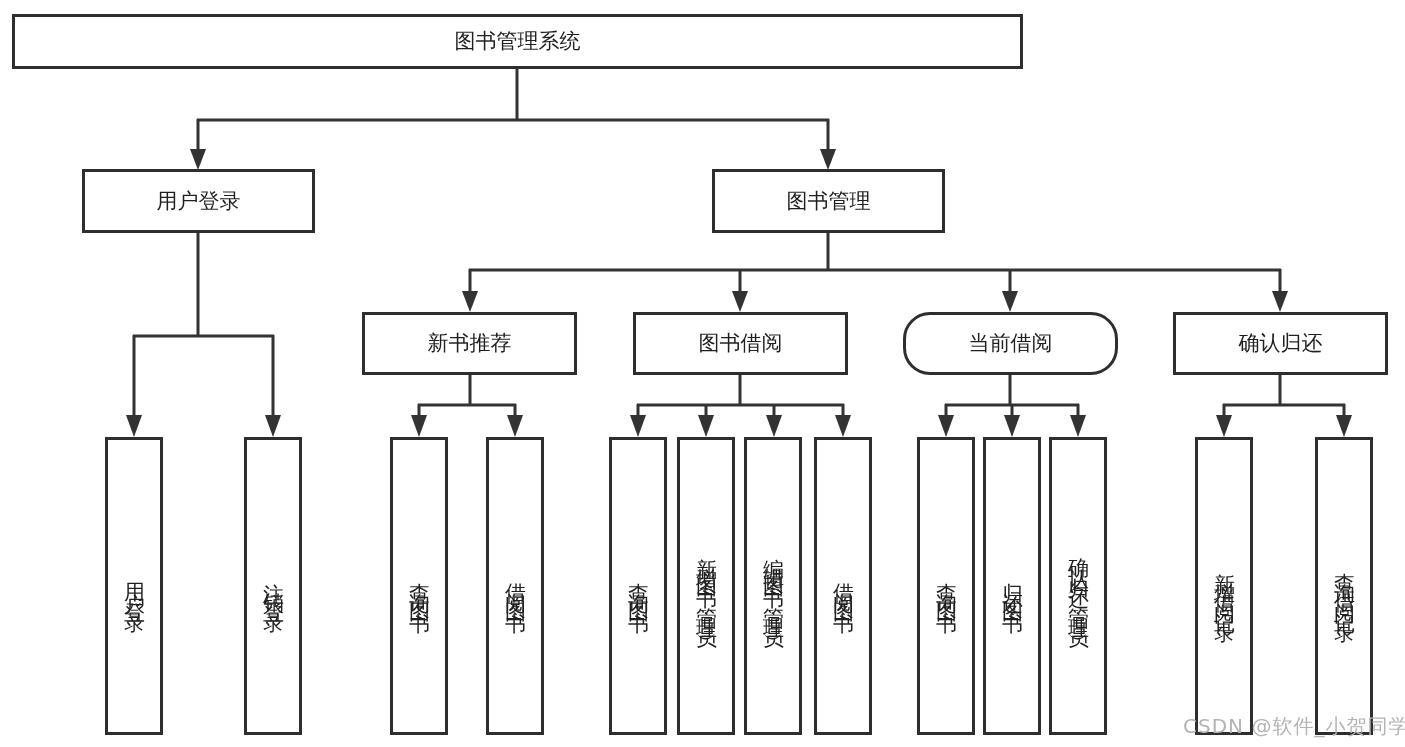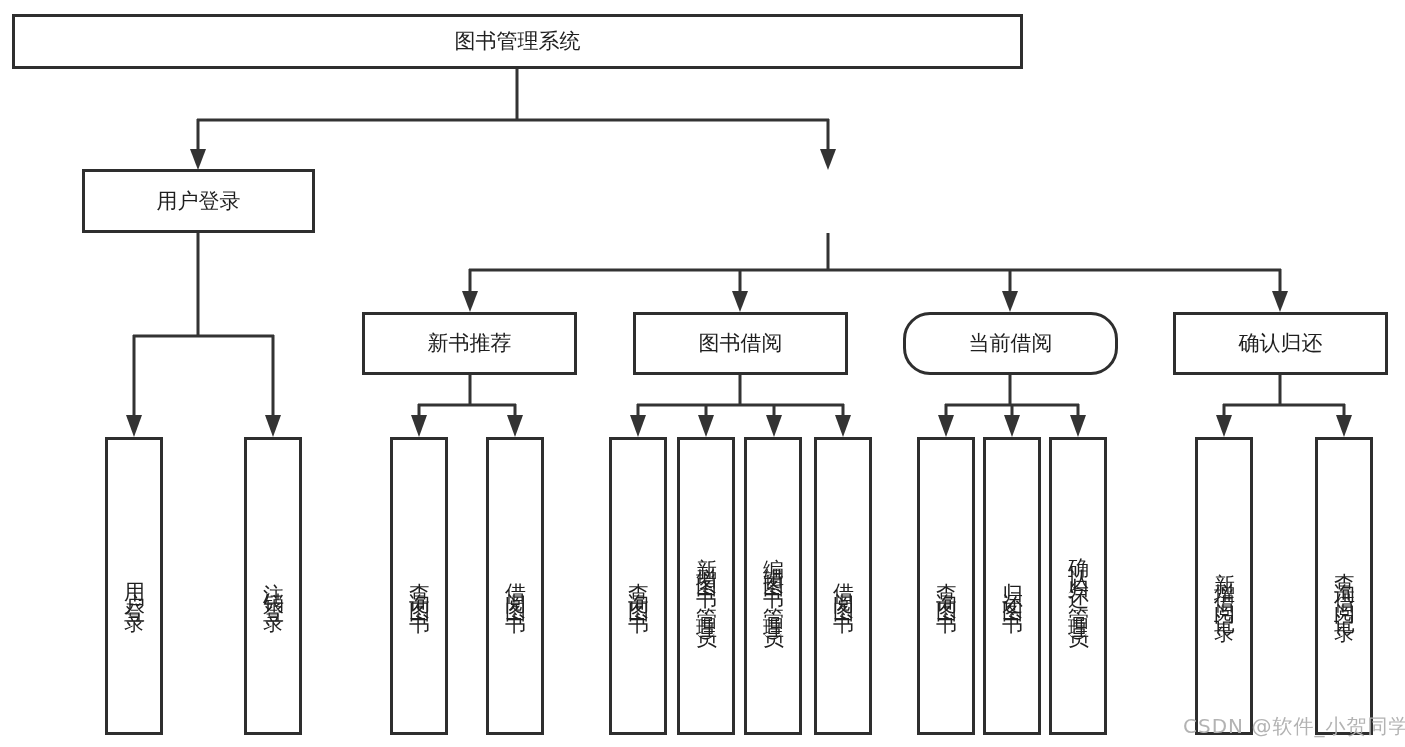--- a/index.html
+++ b/index.html
@@ -114,20 +114,23 @@
     </g>
   </svg>
 
   <div class="box hbox lvl1">
     <span>图书管理系统</span>
   </div>
 
   <div class="box hbox lvl2" style="left:82px;">
     <span>用户登录</span>
   </div>
+  <div class="box hbox lvl2" style="left:712px;">
+    <span>图书管理</span>
+  </div>
 
   <div class="box hbox lvl3" style="left:633px;">
     <span>图书借阅</span>
   </div>
   <div class="box hbox lvl3" style="left:362px;">
     <span>新书推荐</span>
   </div>
   <div class="box hbox lvl3" style="left:903px;border-radius:27px;">
     <span>当前借阅</span>
   </div>

